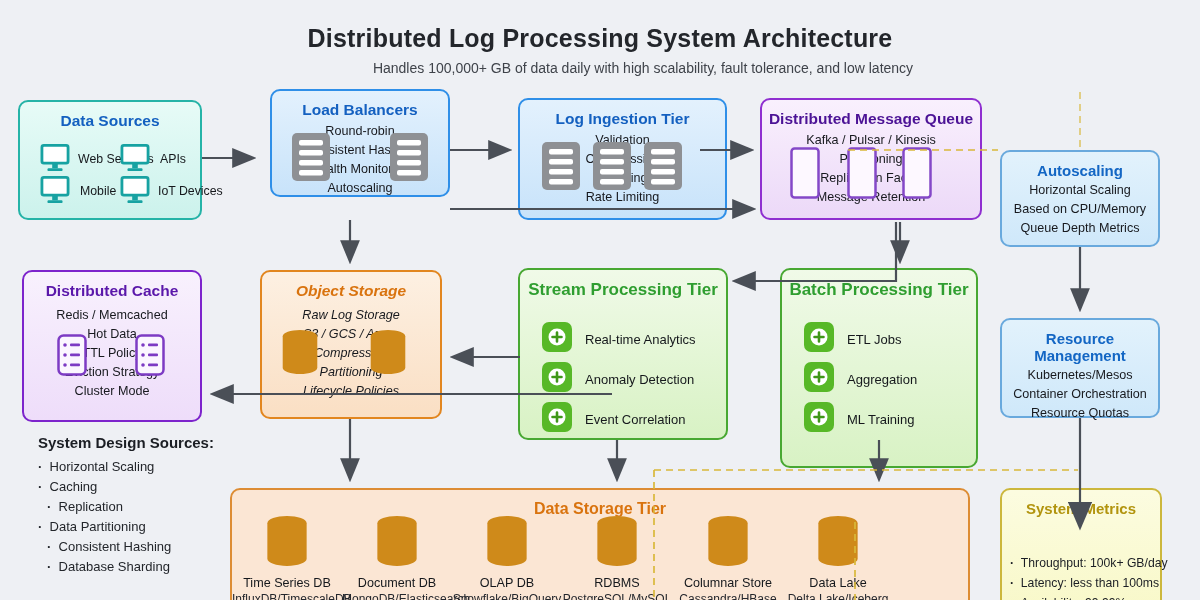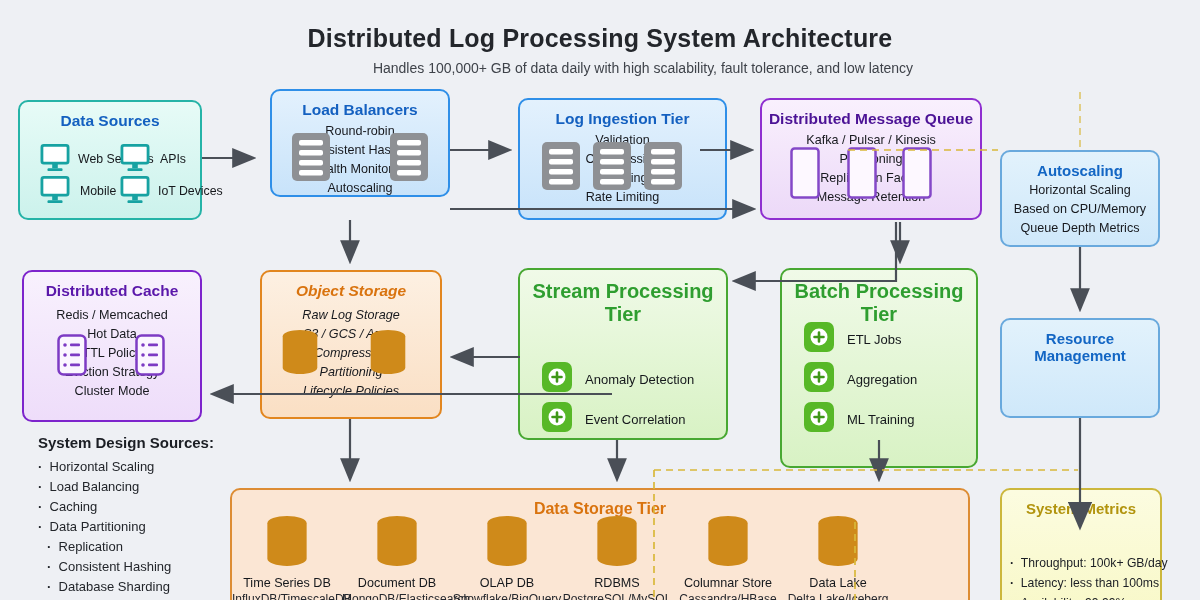--- a/index.html
+++ b/index.html
@@ -23,21 +23,21 @@
   .blue2 .box-title{color:#1366c4;font-size:15px;}
   .purple{background:linear-gradient(180deg,#f9f0fd,#ecd9f8);border-color:#8f2fd0;}
   .purple .box-title{color:#4c1396;}
   .purple2{background:linear-gradient(180deg,#f8f1fd,#eeddfa);border-color:#7d24cc;}
   .purple2 .box-title{color:#5a17aa;}
   .orange{background:linear-gradient(180deg,#fdf0e2,#fadfc4);border-color:#e2861f;font-style:italic;}
   .orange .box-title{color:#d9730e;}
   .orange2{background:#fbe6d4;border-color:#dd8c33;}
   .orange2 .box-title{color:#d9730e;font-size:16px;}
   .green{background:linear-gradient(180deg,#f0fae8,#d8f2c4);border-color:#48a832;}
-  .green .box-title{color:#2f9e30;font-size:20px;}
+  .green .box-title{color:#2f9e30;font-size:17px;}
   .yellow{background:linear-gradient(180deg,#fcfce0,#f8f8c8);border-color:#ccb73c;}
   .yellow .box-title{color:#b2940e;font-size:15px;}
   
   .feat-row{position:absolute;display:flex;align-items:center;gap:13px;}
   .feat-label{font-size:13px;color:#15181c;white-space:nowrap;}
   
   .blist{position:absolute;text-align:left;}
   .blist .bi{font-size:12.2px;color:#1b1e24;line-height:20px;white-space:nowrap;}
   .blist .bi::before{content:"\00B7\00A0\00A0";font-weight:bold;}
   .concepts-h{font-size:15px;font-weight:bold;color:#1b1e24;margin-bottom:6px;}
@@ -227,20 +227,28 @@
           <path d="M0 8 C0 3.5 10 0 22 0 C34 0 44 3.5 44 8 L44 48 C44 52.5 34 56 22 56 C10 56 0 52.5 0 48 Z" fill="#cf8a1a"></path>
         </svg></span>
     <span class="ico" style="left:108px;top:58px;">
       <svg width="36" height="44" viewBox="0 0 44 56">
           <path d="M0 8 C0 3.5 10 0 22 0 C34 0 44 3.5 44 8 L44 48 C44 52.5 34 56 22 56 C10 56 0 52.5 0 48 Z" fill="#cf8a1a"></path>
         </svg></span>
   </div>
 
   <div class="box green" style="left:518px;top:268px;width:210px;height:172px;">
     <div class="box-title">Stream Processing Tier</div>
+    <div class="feat-row" style="left:22px;top:52px;">
+      <span><svg width="30" height="30" viewBox="0 0 30 30">
+            <rect width="30" height="30" rx="7" fill="#57b827"></rect>
+            <circle cx="15" cy="15" r="8.5" fill="#fff"></circle>
+            <path d="M15 10.5 V19.5 M10.5 15 H19.5" stroke="#3f9718" stroke-width="2.6" stroke-linecap="round"></path>
+          </svg></span>
+      <span class="feat-label">Real-time Analytics</span>
+    </div>
     <div class="feat-row" style="left:22px;top:92px;">
       <span><svg width="30" height="30" viewBox="0 0 30 30">
             <rect width="30" height="30" rx="7" fill="#57b827"></rect>
             <circle cx="15" cy="15" r="8.5" fill="#fff"></circle>
             <path d="M15 10.5 V19.5 M10.5 15 H19.5" stroke="#3f9718" stroke-width="2.6" stroke-linecap="round"></path>
           </svg></span>
       <span class="feat-label">Anomaly Detection</span>
     </div>
     <div class="feat-row" style="left:22px;top:132px;">
       <span><svg width="30" height="30" viewBox="0 0 30 30">
@@ -275,29 +283,33 @@
             <rect width="30" height="30" rx="7" fill="#57b827"></rect>
             <circle cx="15" cy="15" r="8.5" fill="#fff"></circle>
             <path d="M15 10.5 V19.5 M10.5 15 H19.5" stroke="#3f9718" stroke-width="2.6" stroke-linecap="round"></path>
           </svg></span>
       <span class="feat-label">ML Training</span>
     </div>
   </div>
 
   <div class="box blue2" style="left:1000px;top:318px;width:160px;height:100px;">
     <div class="box-title">Resource Management</div>
+    <div class="lines" style="margin-top:2px;">
+      <div class="ln">Kubernetes/Mesos</div>
+      <div class="ln">Container Orchestration</div>
+      <div class="ln">Resource Quotas</div>
+    </div>
   </div>
 
   <div class="blist concepts" style="left:38px;top:434px;">
     <div class="concepts-h">System Design Sources:</div>
     <div class="bi">Horizontal Scaling</div>
-    <div class="bi">Load Balancing</div>
     <div class="bi">Caching</div>
+    <div class="bi indent">Replication</div>
     <div class="bi">Data Partitioning</div>
-    <div class="bi indent">Replication</div>
     <div class="bi indent">Consistent Hashing</div>
     <div class="bi indent">Database Sharding</div>
   </div>
 
   <div class="box orange2" style="left:230px;top:488px;width:740px;height:140px;">
     <div class="box-title">Data Storage Tier</div>
     <div class="store-col" style="left:0px;top:26px;">
       <span><svg width="40" height="50" viewBox="0 0 44 56">
             <path d="M0 8 C0 3.5 10 0 22 0 C34 0 44 3.5 44 8 L44 48 C44 52.5 34 56 22 56 C10 56 0 52.5 0 48 Z" fill="#cf8a1a"></path>
           </svg></span>

